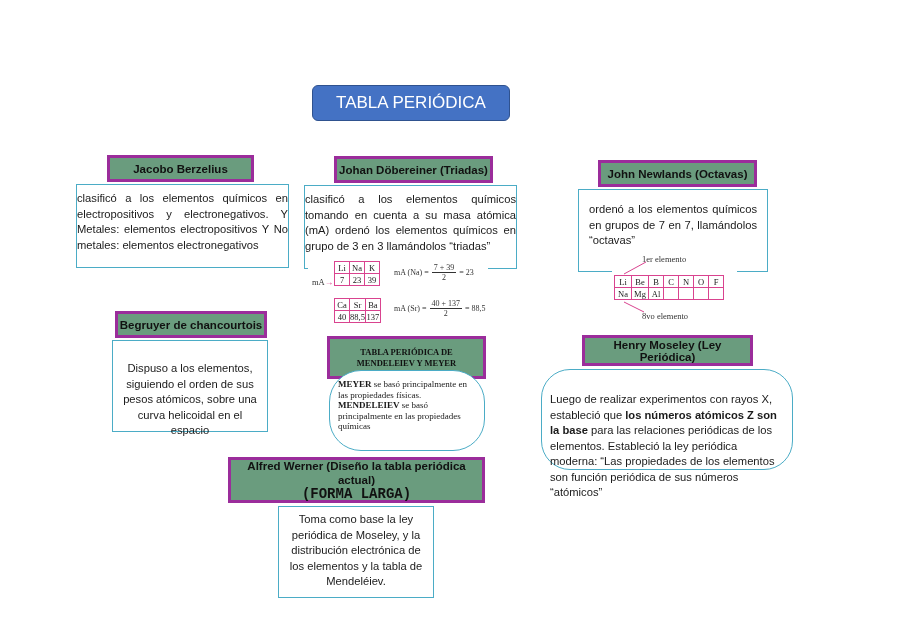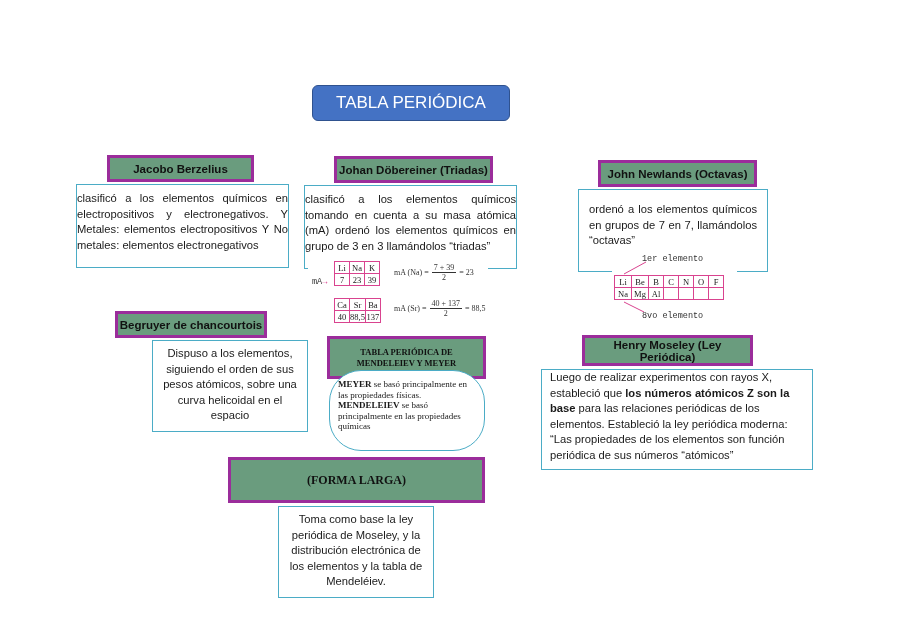--- a/index.html
+++ b/index.html
@@ -13,21 +13,21 @@
   .head.serif { font-family:"Liberation Serif", "DejaVu Serif", serif; font-size:8.5px; line-height:11px; flex-direction:column; }
   .body { border:1.5px solid #4bacc6; background:#fff; font-size:11.2px; line-height:15.5px; padding:6px 0; }
   .just { text-align:justify; }
   .center { text-align:center; }
   .serifbody { font-family:"Liberation Serif", "DejaVu Serif", serif; font-size:9px; line-height:10.5px; padding:8px 8px;border-radius:32px; }
   table.el { border-collapse:collapse; font-family:"Liberation Serif", "DejaVu Serif", serif; font-size:8.5px; }
   table.el td { border:1px solid #d9438f; text-align:center; padding:0; height:11px; }
   .formula { font-family:"Liberation Serif", "DejaVu Serif", serif; font-size:8px; color:#333; display:flex; align-items:center; gap:3px; }
   .frac { display:inline-flex; flex-direction:column; align-items:center; }
   .frac .num { border-bottom:1px solid #333; padding:0 2px; }
-  .annot { font-family:Liberation Mono, monospace; font-size:8.5px; color:#333; }
+  .annot { font-family:Liberation Serif, serif; font-size:8.5px; color:#333; }
 </style>
 </head>
 <body>
 
 <div class="abs title-box">TABLA PERIÓDICA</div>
 
 <div class="abs head" style="left:107px;top:155px;width:147px;height:27px;">Jacobo Berzelius</div>
 <div class="abs body just" style="left:76px;top:184px;width:213px;height:84px;">clasificó a los elementos químicos en electropositivos y electronegativos. Y Metales: elementos electropositivos Y No metales: elementos electronegativos</div>
 
 <div class="abs head" style="left:334px;top:156px;width:159px;height:27px;">Johan Döbereiner (Triadas)</div>
@@ -117,32 +117,33 @@
     </tbody>
       </table>
   </div>
   <svg style="position:absolute;left:8px;top:48px;" width="30" height="14">
       <line x1="4" y1="2" x2="24" y2="12" stroke="#d9438f" stroke-width="1"></line>
     </svg>
   <div class="annot" style="position:absolute;left:30px;top:59px;">8vo elemento</div>
 </div>
 
 <div class="abs head" style="left:115px;top:311px;width:152px;height:27px;">Begruyer de chancourtois</div>
-<div class="abs body center" style="left:112px;top:340px;width:156px;height:92px;padding:5px 6px;margin-left:40px;">Dispuso a los elementos, siguiendo el orden de sus pesos atómicos, sobre una curva helicoidal en el espacio</div>
+<div class="abs body center" style="left:112px;top:340px;width:156px;height:92px;padding:20px 6px;">Dispuso a los elementos, siguiendo el orden de sus pesos atómicos, sobre una curva helicoidal en el espacio</div>
 
 <div class="abs head serif" style="left:327px;top:336px;width:159px;height:43px;">
   <span>TABLA PERIÓDICA DE</span>
   <span>MENDELEIEV Y MEYER</span>
 </div>
 <div class="abs body serifbody" style="left:329px;top:370px;width:156px;height:81px;">
   <b>MEYER</b><span> se basó principalmente en las propiedades físicas.</span><br>
   <b>MENDELEIEV</b><span> se basó principalmente en las propiedades químicas</span>
 </div>
 
 <div class="abs head" style="left:582px;top:335px;width:171px;height:31px;">Henry Moseley (Ley Periódica)</div>
-<div class="abs body" style="left:541px;top:369px;width:272px;height:101px;padding:0 8px;">
+<div class="abs body" style="left:541px;top:369px;width:252px;height:101px;padding:22px 8px;border-radius:29px;">
   <span>Luego de realizar experimentos con rayos X, estableció que </span><b>los números atómicos Z son la base</b><span> para las relaciones periódicas de los elementos. Estableció la ley periódica moderna: “Las propiedades de los elementos son función periódica de sus números “atómicos”</span>
 </div>
 
 <div class="abs head" style="left:228px;top:457px;width:257px;height:46px;flex-direction:column;line-height:14px;">
-  <span style="font-family:Liberation Serif, serif;font-size:12px;">(FORMA LARGA)</span>
+  <span>Alfred Werner (Diseño la tabla periódica actual)</span>
+  <span style="font-family:Liberation Mono, monospace;font-size:14px;">(FORMA LARGA)</span>
 </div>
 <div class="abs body center" style="left:278px;top:506px;width:156px;height:92px;padding:5px 8px;">Toma como base la ley periódica de Moseley, y la distribución electrónica de los elementos y la tabla de Mendeléiev.</div>
 
 </body></html>

